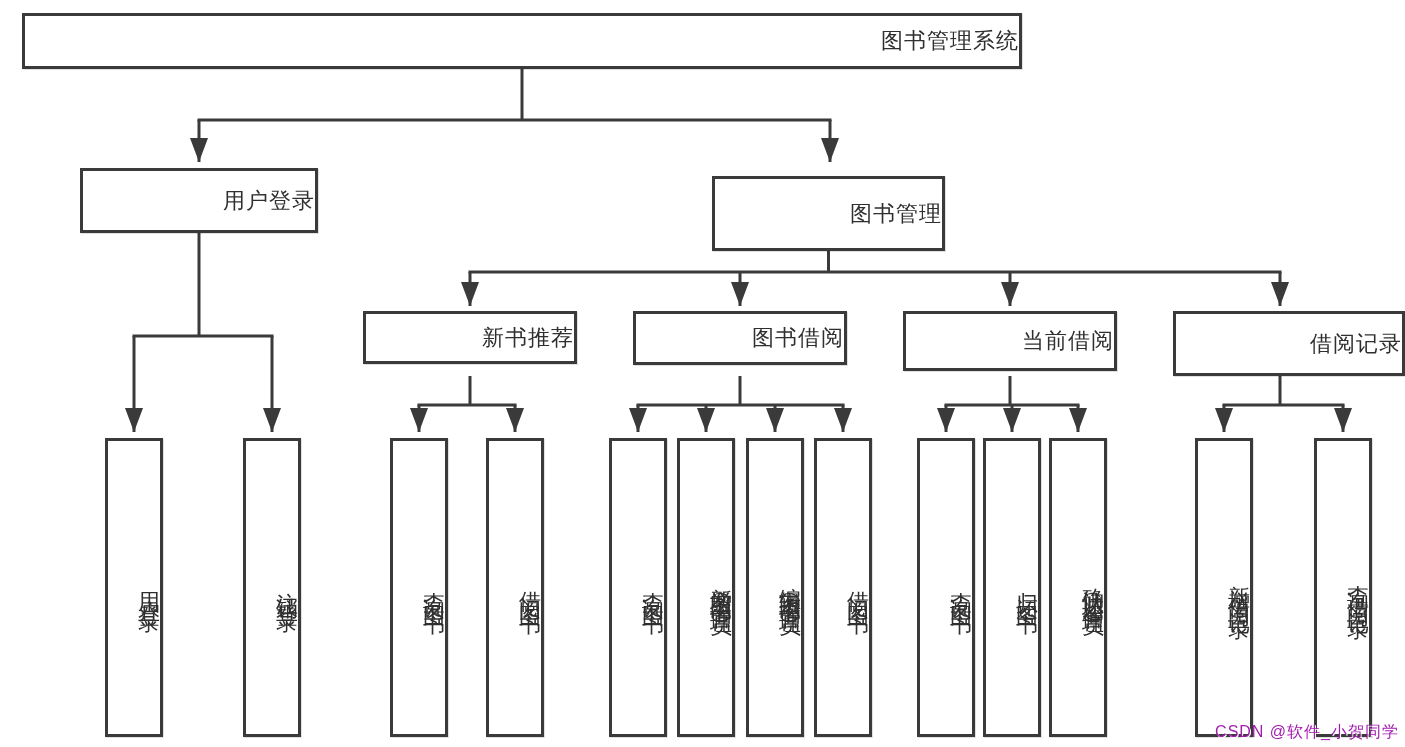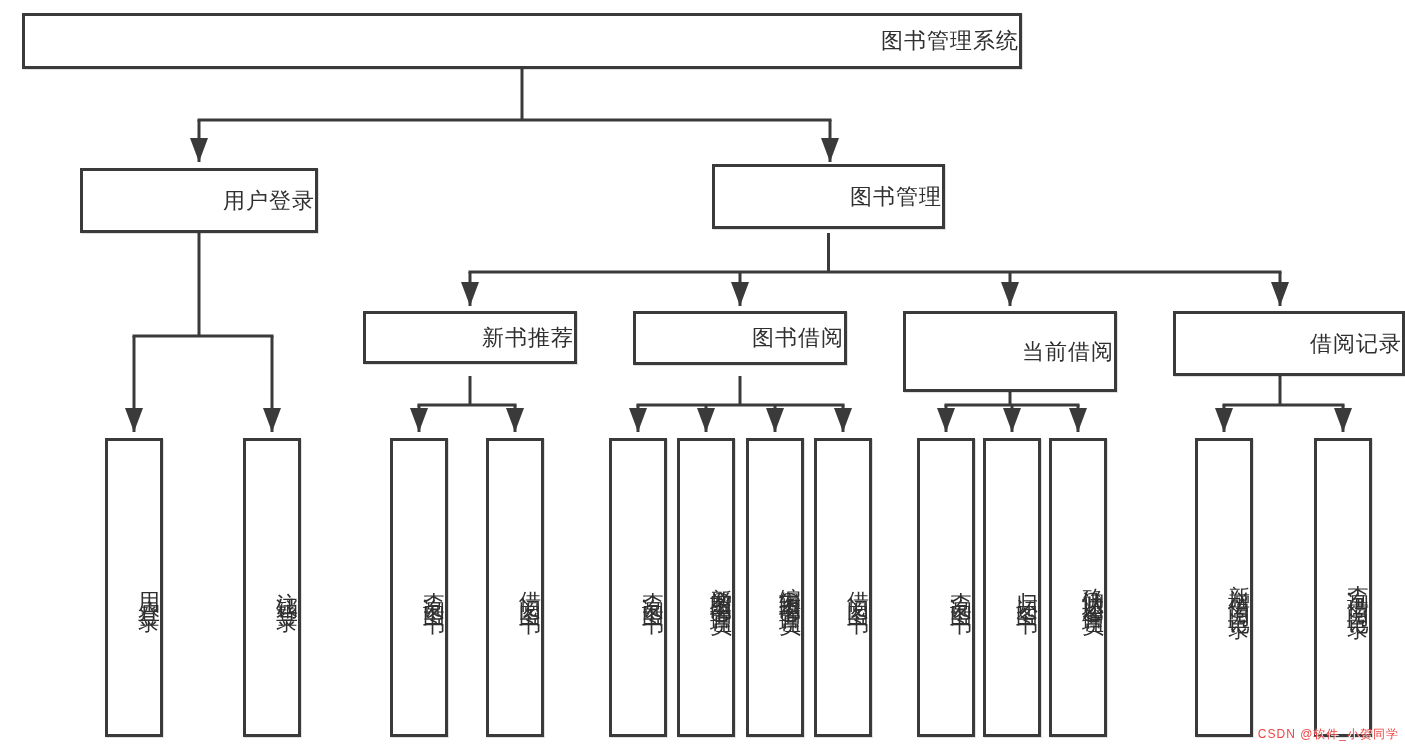--- a/index.html
+++ b/index.html
@@ -37,22 +37,22 @@
     font-size: 22px;
     letter-spacing: 7px;
     white-space: nowrap;
   }
   .h-node span { white-space: nowrap; }
   .watermark {
     position: absolute;
     right: 6px;
     bottom: 4px;
     z-index: 3;
-    font-size: 12px;
-    color: #ef4444;
+    font-size: 16px;
+    color: #a21caf;
     letter-spacing: 1px;
     text-shadow: 1px 1px 0 #ffffff;
     white-space: nowrap;
   }
 </style>
 </head>
 <body>
 
 <div class="canvas">
 
@@ -106,31 +106,31 @@
     </g>
   </svg>
 
   <div class="node h-node root-node" style="left:22px; top:13px; width:1000px; height:56px;">
     <span>图书管理系统</span>
   </div>
 
   <div class="node h-node" style="left:80px; top:168px; width:238px; height:65px;">
     <span>用户登录</span>
   </div>
-  <div class="node h-node" style="left:712px; top:164px; width:233px; height:65px;padding-left:44px;">
+  <div class="node h-node" style="left:712px; top:176px; width:233px; height:75px;padding-left:44px;">
     <span>图书管理</span>
   </div>
 
   <div class="node h-node" style="left:363px; top:311px; width:214px; height:53px;">
     <span>新书推荐</span>
   </div>
   <div class="node h-node" style="left:633px; top:311px; width:214px; height:54px;">
     <span>图书借阅</span>
   </div>
-  <div class="node h-node" style="left:903px; top:311px; width:214px; height:81px;">
+  <div class="node h-node" style="left:903px; top:311px; width:214px; height:60px;">
     <span>当前借阅</span>
   </div>
   <div class="node h-node" style="left:1173px; top:311px; width:232px; height:65px;">
     <span>借阅记录</span>
   </div>
 
   <div class="node v-node" style="left:105px; top:438px; width:58px; height:299px;">
     <span>用户登录</span>
   </div>
   <div class="node v-node" style="left:243px; top:438px; width:58px; height:299px;">

